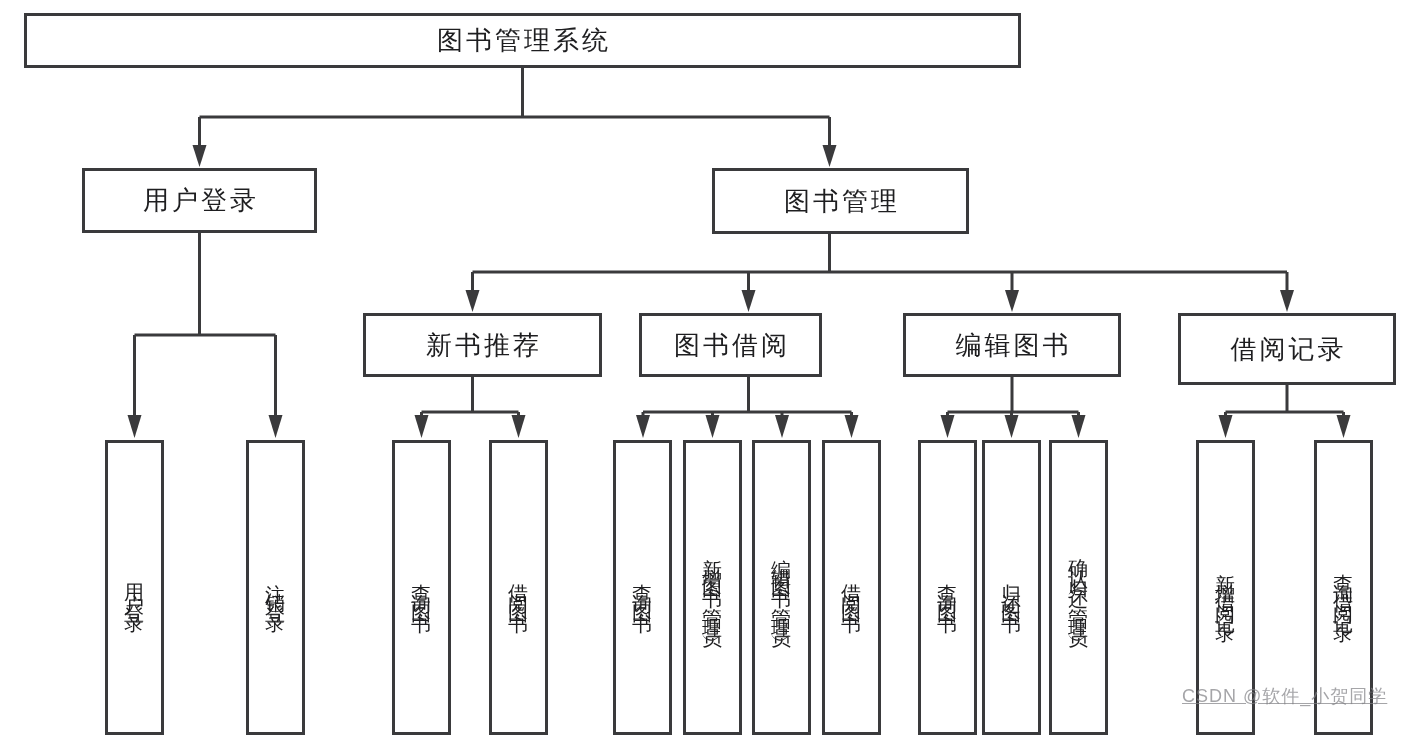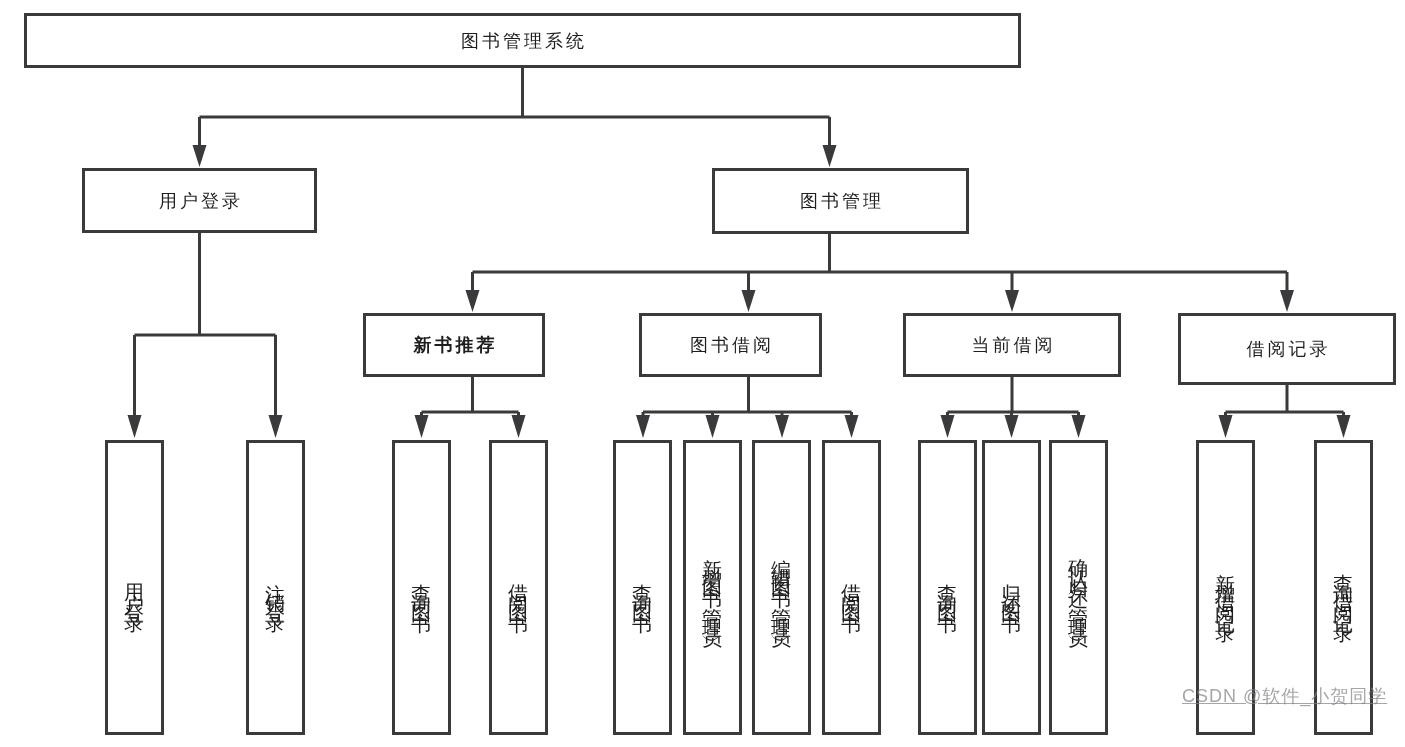--- a/index.html
+++ b/index.html
@@ -23,38 +23,38 @@
     background:#fff;
     display:flex;
     align-items:center;
     justify-content:center;
   }
   .node .lbl{
     color:var(--text);
     white-space:nowrap;
   }
   .h .lbl{
-    font-size:18px;
+    font-size:26px;
     letter-spacing:3px;
     text-indent:3px;
   }
   .v .lbl{
     writing-mode:vertical-rl;
     text-orientation:mixed;
     font-size:20px;
     letter-spacing:10px;
     line-height:1;
   }
   
   .n-root{left:24px;top:13px;width:997px;height:55px;}
   
   .n-l1-0{left:82px;top:168px;width:235px;height:65px;}
   .n-l1-1{left:712px;top:168px;width:257px;height:66px;}
   
-  .n-l2-0{left:363px;top:313px;width:182px;height:64px;font-weight:bold;}
+  .n-l2-0{left:363px;top:313px;width:239px;height:64px;}
   .n-l2-1{left:639px;top:313px;width:183px;height:64px;}
   .n-l2-2{left:903px;top:313px;width:218px;height:64px;}
   .n-l2-3{left:1178px;top:313px;width:218px;height:72px;}
   
   .leaf{top:440px;width:59px;height:295px;}
   .n-lf-0{left:105px;}
   .n-lf-1{left:246px;}
   .n-lf-2{left:392px;}
   .n-lf-3{left:489px;}
   .n-lf-4{left:613px;}
@@ -141,21 +141,21 @@
     <span class="lbl">图书管理</span>
   </div>
 
   <div class="node h n-l2-0">
     <span class="lbl">新书推荐</span>
   </div>
   <div class="node h n-l2-1">
     <span class="lbl">图书借阅</span>
   </div>
   <div class="node h n-l2-2">
-    <span class="lbl">当前借阅</span>
+    <span class="lbl">编辑图书</span>
   </div>
   <div class="node h n-l2-3">
     <span class="lbl">借阅记录</span>
   </div>
 
   <div class="node v leaf n-lf-0">
     <span class="lbl">用户登录</span>
   </div>
   <div class="node v leaf n-lf-1">
     <span class="lbl">注销登录</span>

